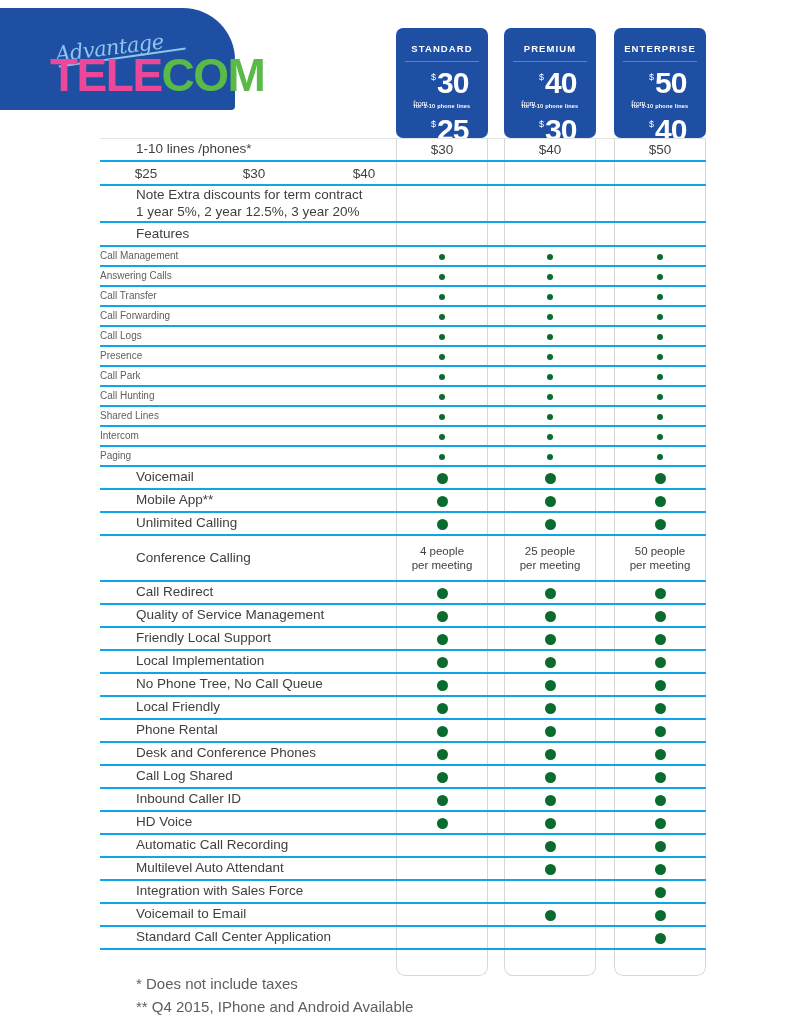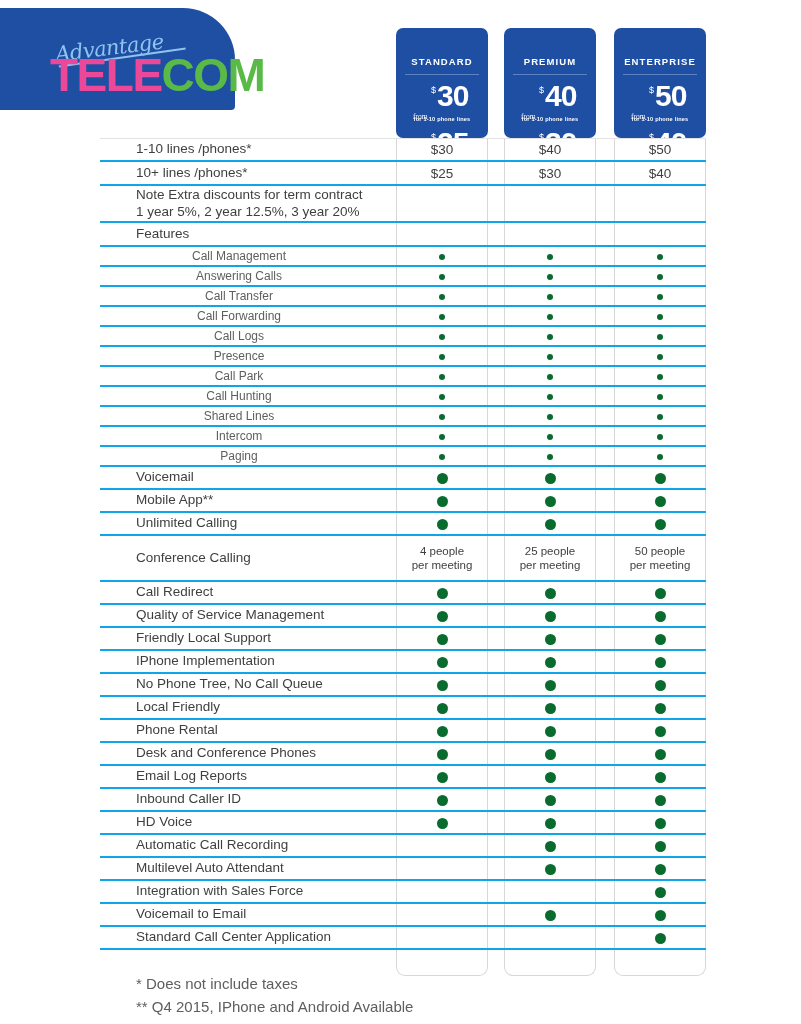--- a/index.html
+++ b/index.html
@@ -50,21 +50,21 @@
   #logo-word .com  { color: #5aba47; }
 
   
   .plan-head {
     position: absolute; top: 28px;
     width: 92px; height: 110px;
     background: #1f4fa3;
     border-radius: 7px;
     color: #ffffff;
     text-align: center;
-    padding-top: 28px;
+    padding-top: 15px;
   }
   #plan-head-0 { left: 396px; }
   #plan-head-1 { left: 504px; }
   #plan-head-2 { left: 614px; }
   .plan-name {
     font-size: 9.5px; font-weight: bold;
     letter-spacing: 1.1px;
     padding-bottom: 7px;
     border-bottom: 1px solid #5a82c4;
     margin: 0 9px 0 9px;
@@ -119,24 +119,24 @@
   }
   .row:first-child { border-top: 1px solid #e3e3e3; }
   .label {
     width: 296px;
     padding-left: 36px;
     font-size: 13.5px;
     color: #3f3f3f;
     line-height: 1.25;
   }
   .row.sub .label {
-    text-align: center;
+    text-align: left;
     padding-left: 0;
     padding-right: 18px;
-    font-size: 12px;
+    font-size: 10px;
     color: #5e5e5e;
   }
   .cell {
     width: 92px;
     text-align: center;
     font-size: 13.5px;
     color: #3f3f3f;
     flex: 0 0 92px;
   }
   .cell.gap1 { margin-left: 16px; }
@@ -229,21 +229,20 @@
 <div class="col-card" id="col-card-2"></div>
 
 <div id="grid">
     <div class="row h-price">
       <div class="label">1-10 lines /phones*</div>
       <div class="cell">$30</div>
       <div class="cell gap1">$40</div>
       <div class="cell gap2">$50</div>
     </div>
     <div class="row h-price">
-      <div class="label">10+ lines /phones*</div>
       <div class="cell">$25</div>
       <div class="cell gap1">$30</div>
       <div class="cell gap2">$40</div>
     </div>
     <div class="row h-note">
       <div class="label">Note Extra discounts for term contract<br>1 year 5%, 2 year 12.5%, 3 year 20%</div>
       <div class="cell"></div>
       <div class="cell gap1"></div>
       <div class="cell gap2"></div>
     </div>
@@ -355,21 +354,21 @@
       <div class="cell gap1"><span class="dot"></span></div>
       <div class="cell gap2"><span class="dot"></span></div>
     </div>
     <div class="row h-main">
       <div class="label">Friendly Local Support</div>
       <div class="cell"><span class="dot"></span></div>
       <div class="cell gap1"><span class="dot"></span></div>
       <div class="cell gap2"><span class="dot"></span></div>
     </div>
     <div class="row h-main">
-      <div class="label">IPhone Implementation</div>
+      <div class="label">Local Implementation</div>
       <div class="cell"><span class="dot"></span></div>
       <div class="cell gap1"><span class="dot"></span></div>
       <div class="cell gap2"><span class="dot"></span></div>
     </div>
     <div class="row h-main">
       <div class="label">No Phone Tree, No Call Queue</div>
       <div class="cell"><span class="dot"></span></div>
       <div class="cell gap1"><span class="dot"></span></div>
       <div class="cell gap2"><span class="dot"></span></div>
     </div>
@@ -385,21 +384,21 @@
       <div class="cell gap1"><span class="dot"></span></div>
       <div class="cell gap2"><span class="dot"></span></div>
     </div>
     <div class="row h-main">
       <div class="label">Desk and Conference Phones</div>
       <div class="cell"><span class="dot"></span></div>
       <div class="cell gap1"><span class="dot"></span></div>
       <div class="cell gap2"><span class="dot"></span></div>
     </div>
     <div class="row h-main">
-      <div class="label">Email Log Reports</div>
+      <div class="label">Call Log Shared</div>
       <div class="cell"><span class="dot"></span></div>
       <div class="cell gap1"><span class="dot"></span></div>
       <div class="cell gap2"><span class="dot"></span></div>
     </div>
     <div class="row h-main">
       <div class="label">Inbound Caller ID</div>
       <div class="cell"><span class="dot"></span></div>
       <div class="cell gap1"><span class="dot"></span></div>
       <div class="cell gap2"><span class="dot"></span></div>
     </div>

